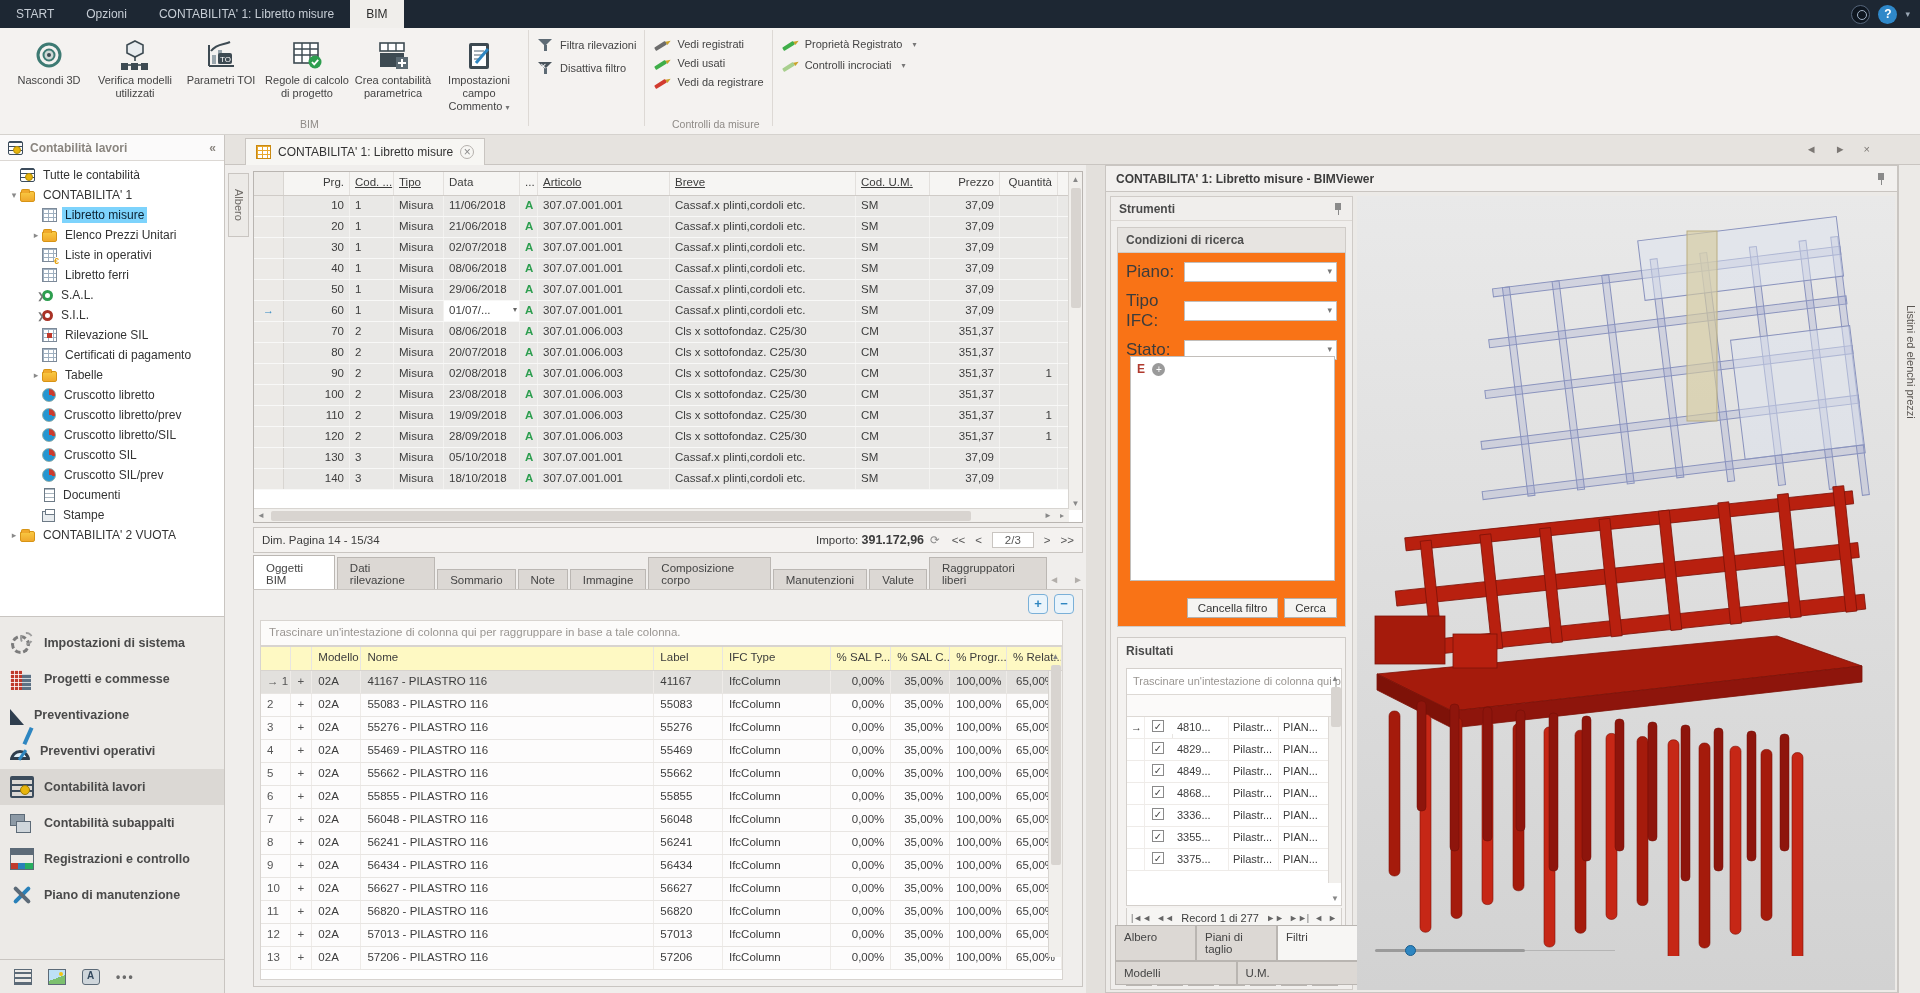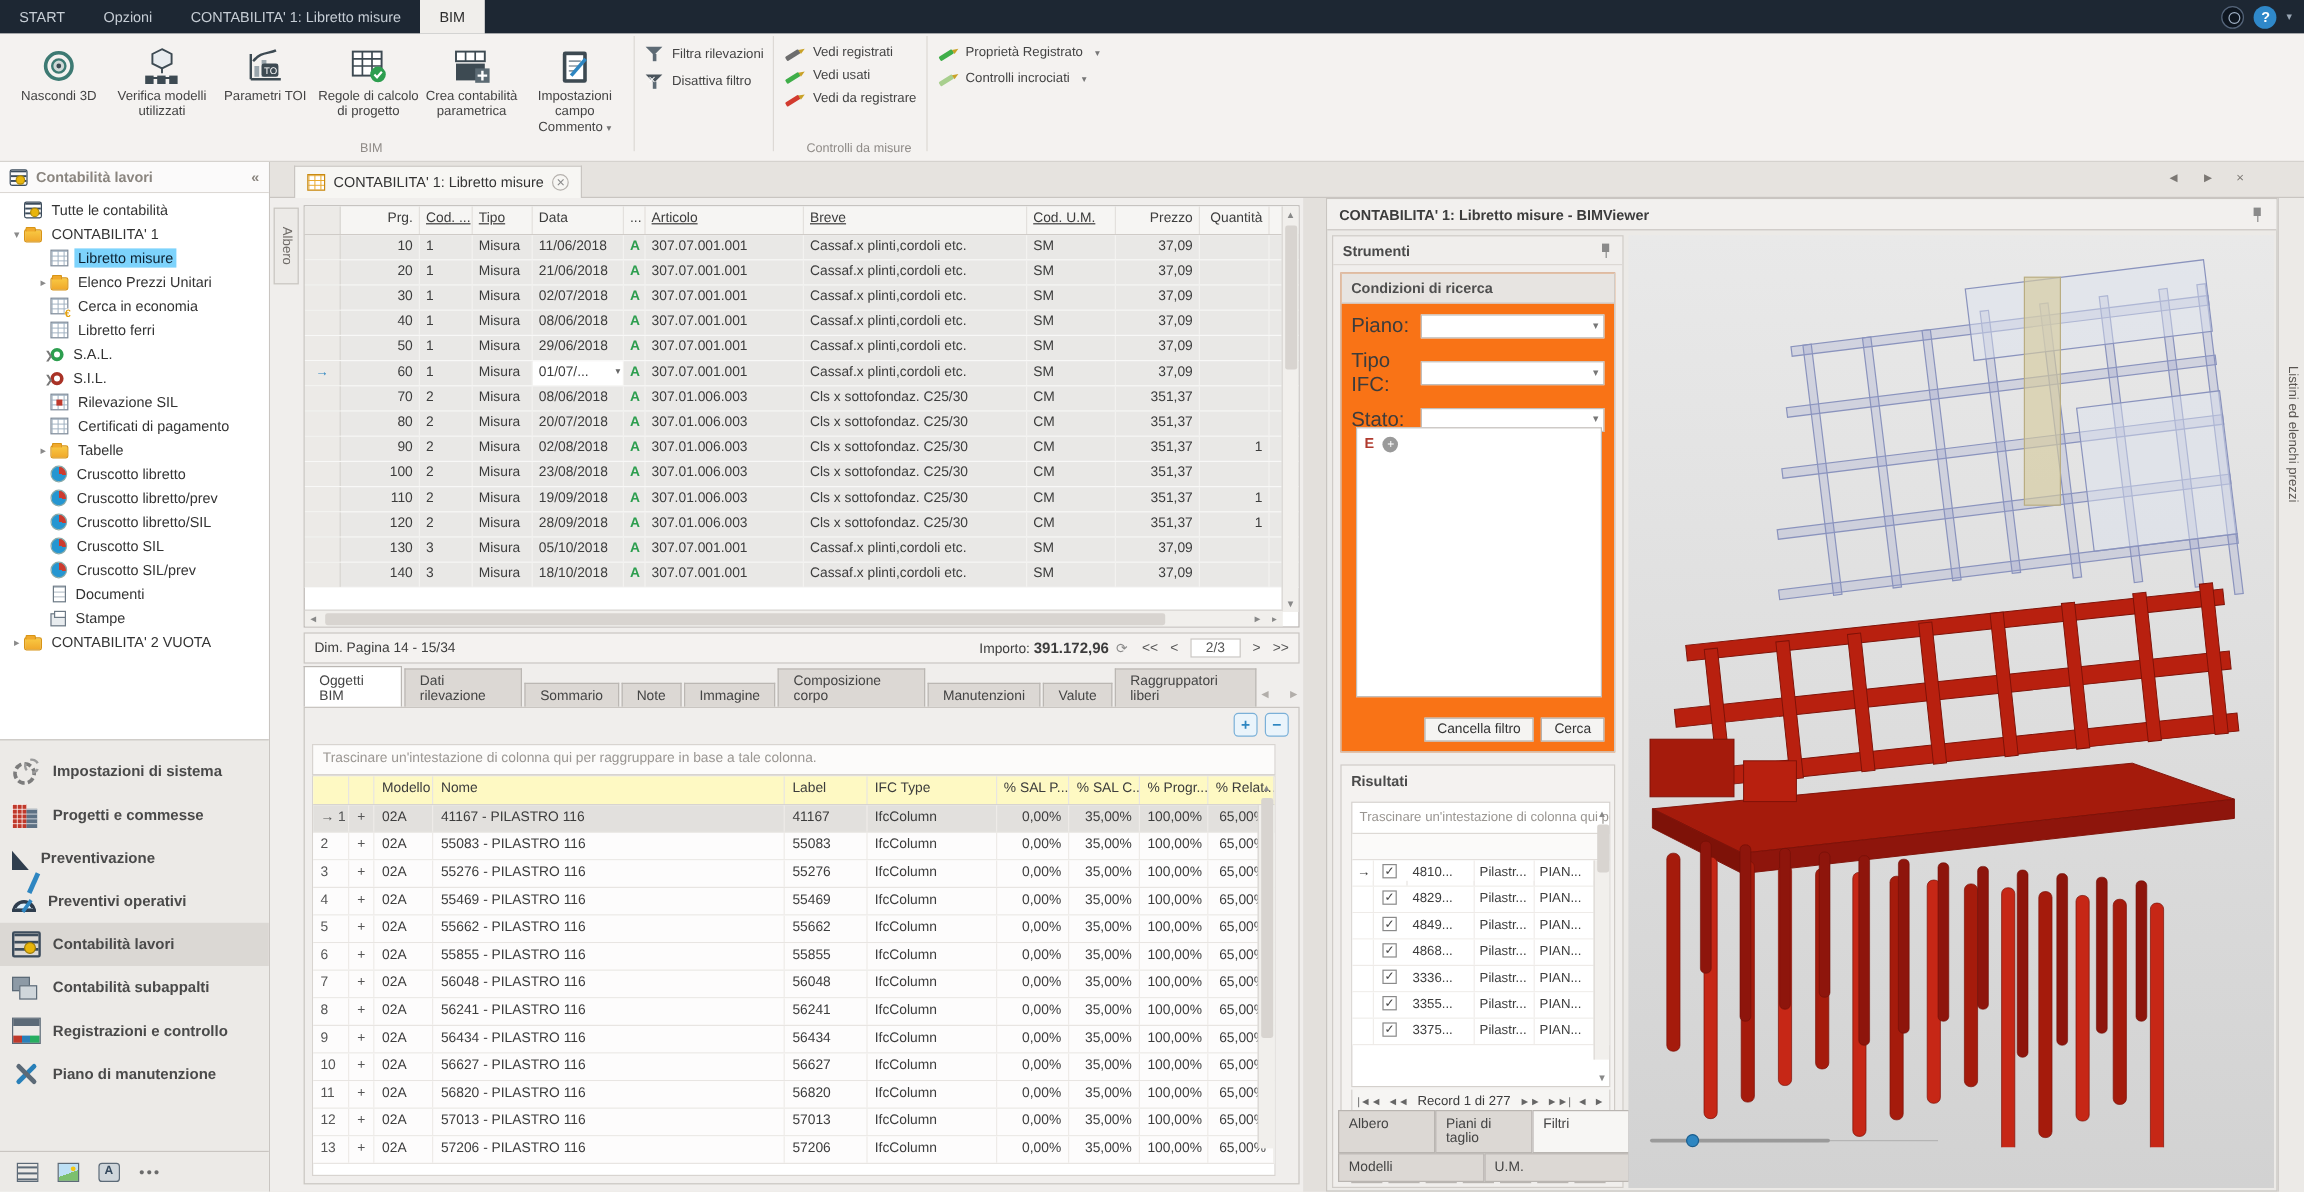--- a/index.html
+++ b/index.html
@@ -395,21 +395,21 @@
           <span class="lbl sel">Libretto misure</span>
         </div>
         <div class="tree-item" style="padding-left: 30px;">
           <span class="expander">▸</span>
           <span class="tico tico-folder"></span>
           <span class="lbl">Elenco Prezzi Unitari</span>
         </div>
         <div class="tree-item" style="padding-left: 30px;">
           <span class="expander"></span>
           <span class="tico tico-table tico-euro"></span>
-          <span class="lbl">Cerca in economia</span>
+          <span class="lbl">Liste in operativi</span>
         </div>
         <div class="tree-item" style="padding-left: 30px;">
           <span class="expander"></span>
           <span class="tico tico-table"></span>
           <span class="lbl">Libretto ferri</span>
         </div>
         <div class="tree-item" style="padding-left: 30px;">
           <span class="expander"></span>
           <span class="tico tico-ring"></span>
           <span class="lbl">S.A.L.</span>

